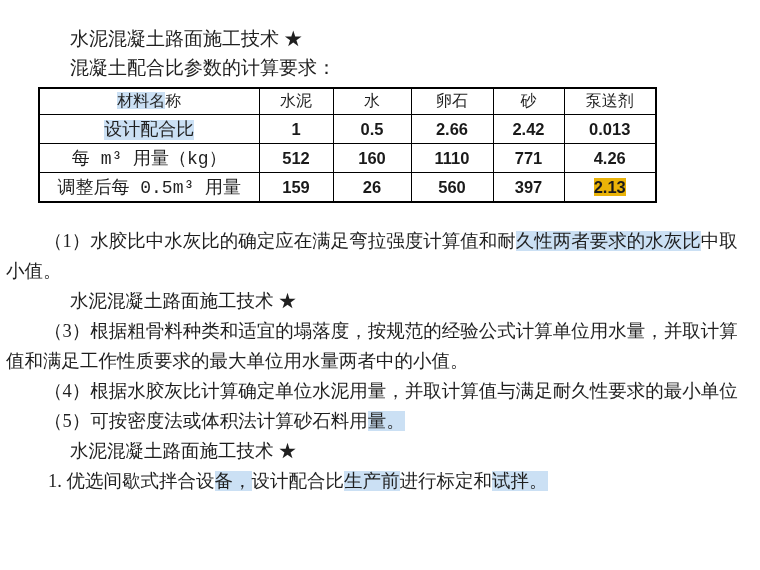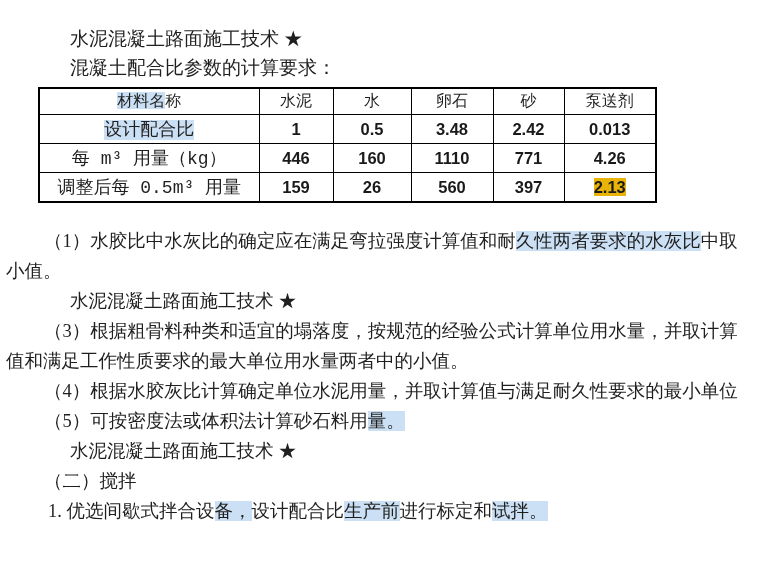--- a/index.html
+++ b/index.html
@@ -82,27 +82,27 @@
           <th>卵石</th>
           <th>砂</th>
           <th>泵送剂</th>
         </tr>
     </thead>
     <tbody id="mix-body">
         <tr>
           <td class="lbl"><span class="hl">设计配合比</span></td>
           <td class="num">1</td>
           <td class="num">0.5</td>
-          <td class="num">3.48</td>
+          <td class="num">2.66</td>
           <td class="num">2.42</td>
           <td class="num">0.013</td>
         </tr>
         <tr>
           <td class="lbl"><span>每 m³ 用量（kg）</span></td>
-          <td class="num">446</td>
+          <td class="num">512</td>
           <td class="num">160</td>
           <td class="num">1110</td>
           <td class="num">771</td>
           <td class="num">4.26</td>
         </tr>
         <tr>
           <td class="lbl"><span>调整后每 0.5m³ 用量</span></td>
           <td class="num">159</td>
           <td class="num">26</td>
           <td class="num">560</td>
@@ -114,17 +114,16 @@
 
   <div class="body-text" id="body-lines">
       <div class="bl first"><span>（1）水胶比中水灰比的确定应在满足弯拉强度计算值和耐</span><span class="hl">久性两者要求的水灰比</span><span>中取</span></div>
       <div class="bl cont"><span>小值。</span></div>
       <div class="bl head"><span>水泥混凝土路面施工技术 ★</span></div>
       <div class="bl first"><span>（3）根据粗骨料种类和适宜的塌落度，按规范的经验公式计算单位用水量，并取计算</span></div>
       <div class="bl cont"><span>值和满足工作性质要求的最大单位用水量两者中的小值。</span></div>
       <div class="bl first"><span>（4）根据水胶灰比计算确定单位水泥用量，并取计算值与满足耐久性要求的最小单位</span></div>
       <div class="bl first"><span>（5）可按密度法或体积法计算砂石料用</span><span class="hl">量。</span></div>
       <div class="bl head"><span>水泥混凝土路面施工技术 ★</span></div>
-      <div class="bl first"><span>（二）搅拌</span></div>
       <div class="bl item"><span>1. 优选间歇式拌合设</span><span class="hl">备，</span><span>设计配合比</span><span class="hl">生产前</span><span>进行标定和</span><span class="hl">试拌。</span></div>
     </div>
 
 </div>
 
 </body></html>

